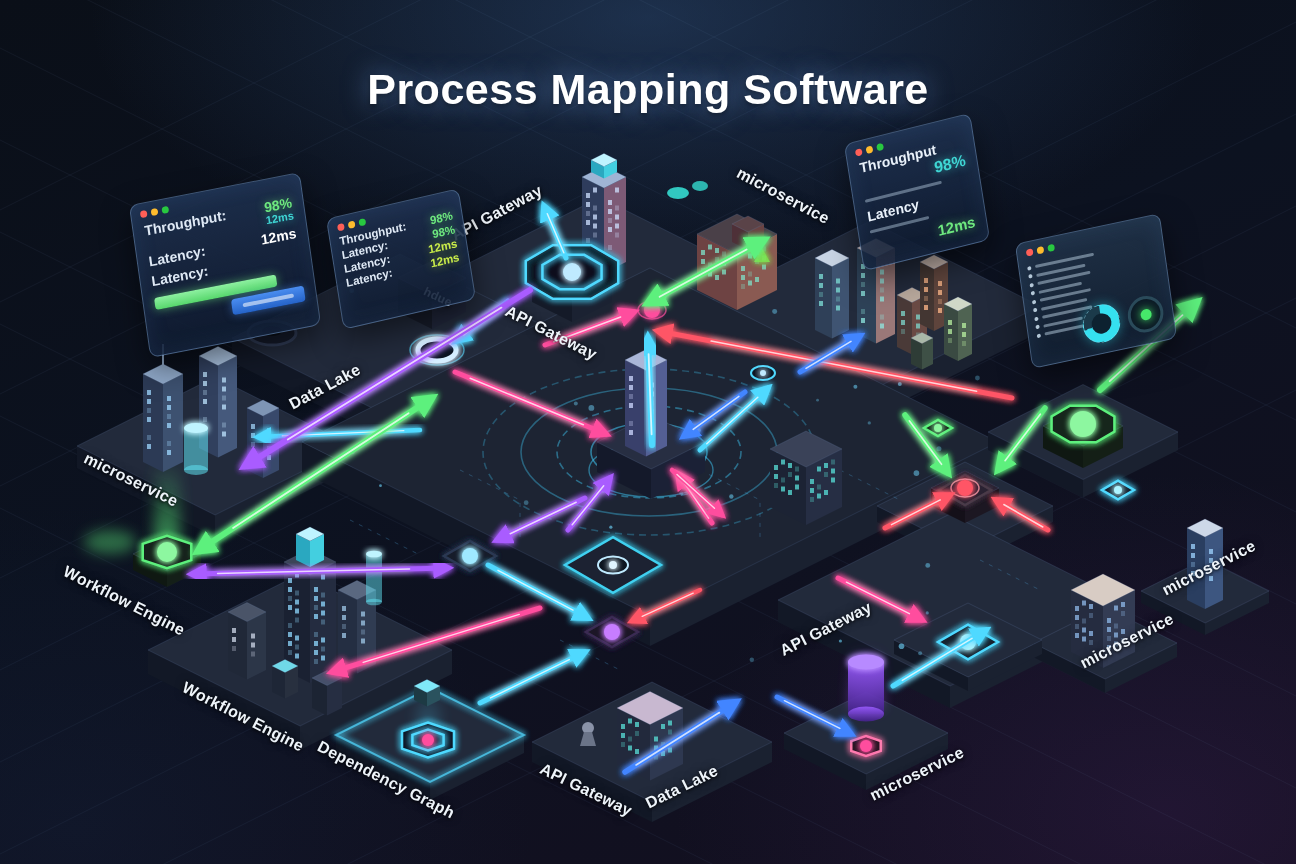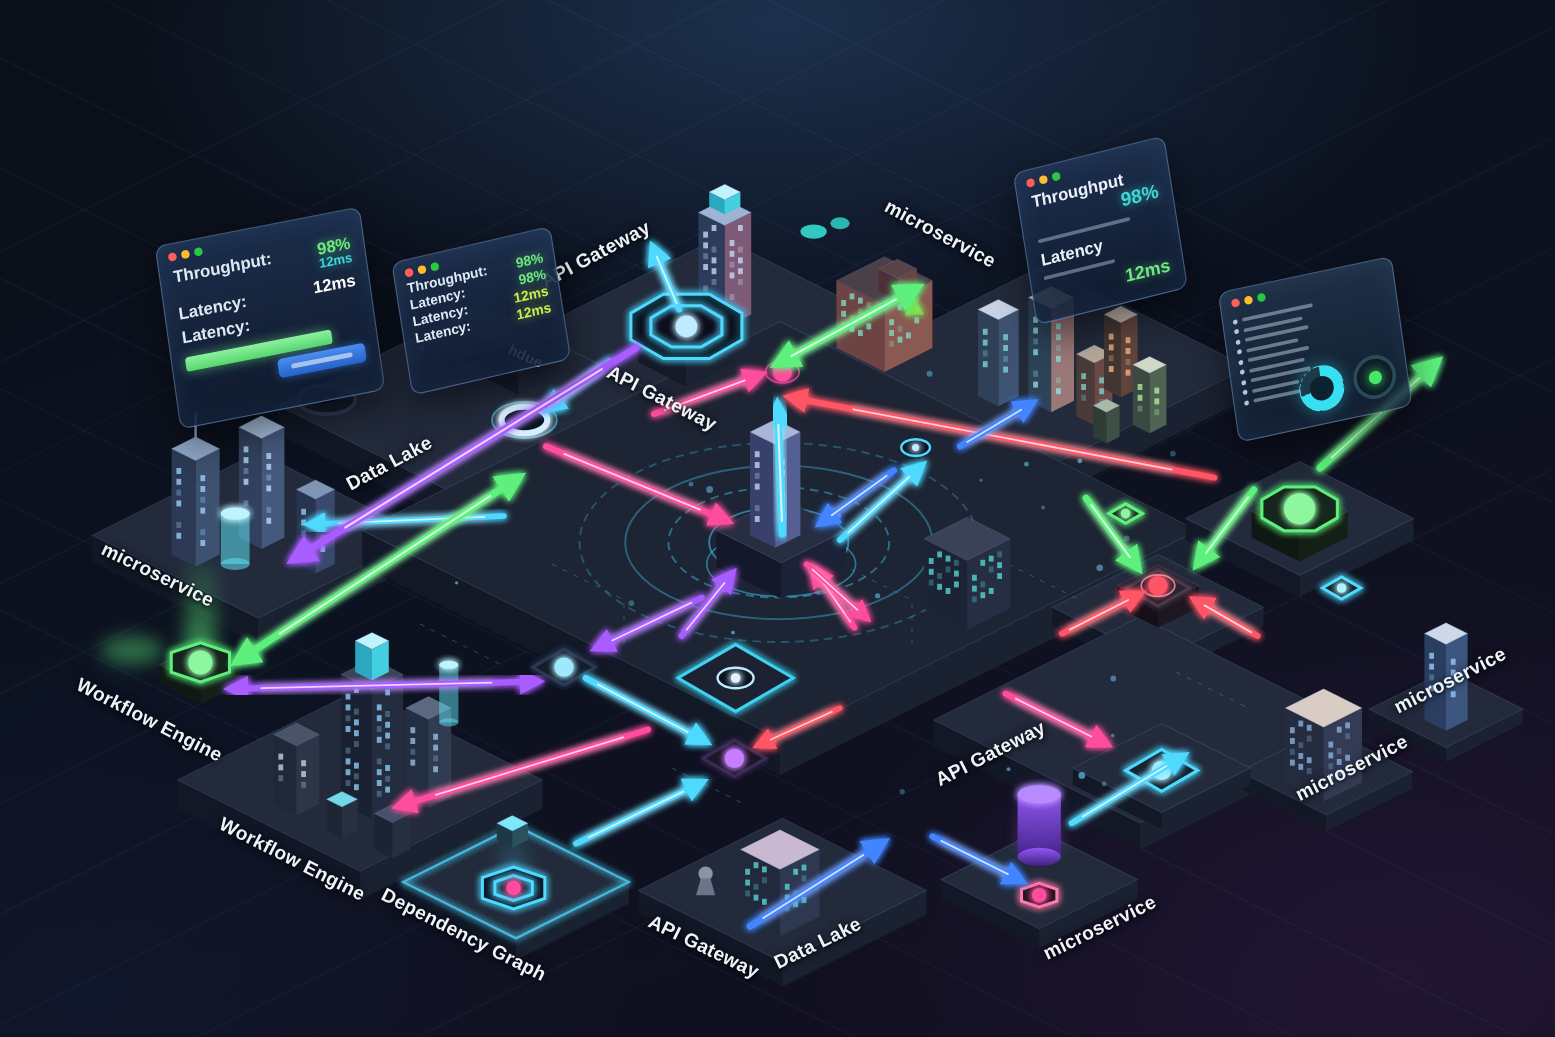--- a/index.html
+++ b/index.html
@@ -846,20 +846,21 @@
           <line x1="838" y1="578" x2="922" y2="620" stroke="#ff4d9e" stroke-width="5" stroke-linecap="round" marker-end="url(#m-pink)"></line>
           <line x1="846.4" y1="582.2" x2="909.4" y2="613.7" stroke="#ffffff" stroke-width="1.5" stroke-linecap="round" opacity="0.75"></line>
         </g>
         <g filter="url(#glow)">
           <line x1="800" y1="372" x2="860" y2="336" stroke="#4285ff" stroke-width="5" stroke-linecap="round" marker-end="url(#m-blue)"></line>
           <line x1="806" y1="368.4" x2="851" y2="341.4" stroke="#ffffff" stroke-width="1.5" stroke-linecap="round" opacity="0.75"></line>
         </g>
       </g>
     </svg>
 
+  <h1 class="title">Process Mapping Software</h1>
 
   <div class="nl" style="left:497px;top:213px;--r:-28deg">API Gateway</div>
   <div class="nl" style="left:551px;top:333px;--r:27deg">API Gateway</div>
   <div class="nl" style="left:783px;top:196px;--r:28deg">microservice</div>
   <div class="nl" style="left:325px;top:387px;--r:-28deg">Data Lake</div>
   <div class="nl" style="left:131px;top:480px;--r:26deg">microservice</div>
   <div class="nl" style="left:124px;top:601px;--r:27deg">Workflow Engine</div>
   <div class="nl" style="left:243px;top:717px;--r:27deg">Workflow Engine</div>
   <div class="nl" style="left:386px;top:780px;--r:27deg">Dependency Graph</div>
   <div class="nl" style="left:586px;top:790px;--r:26deg">API Gateway</div>

